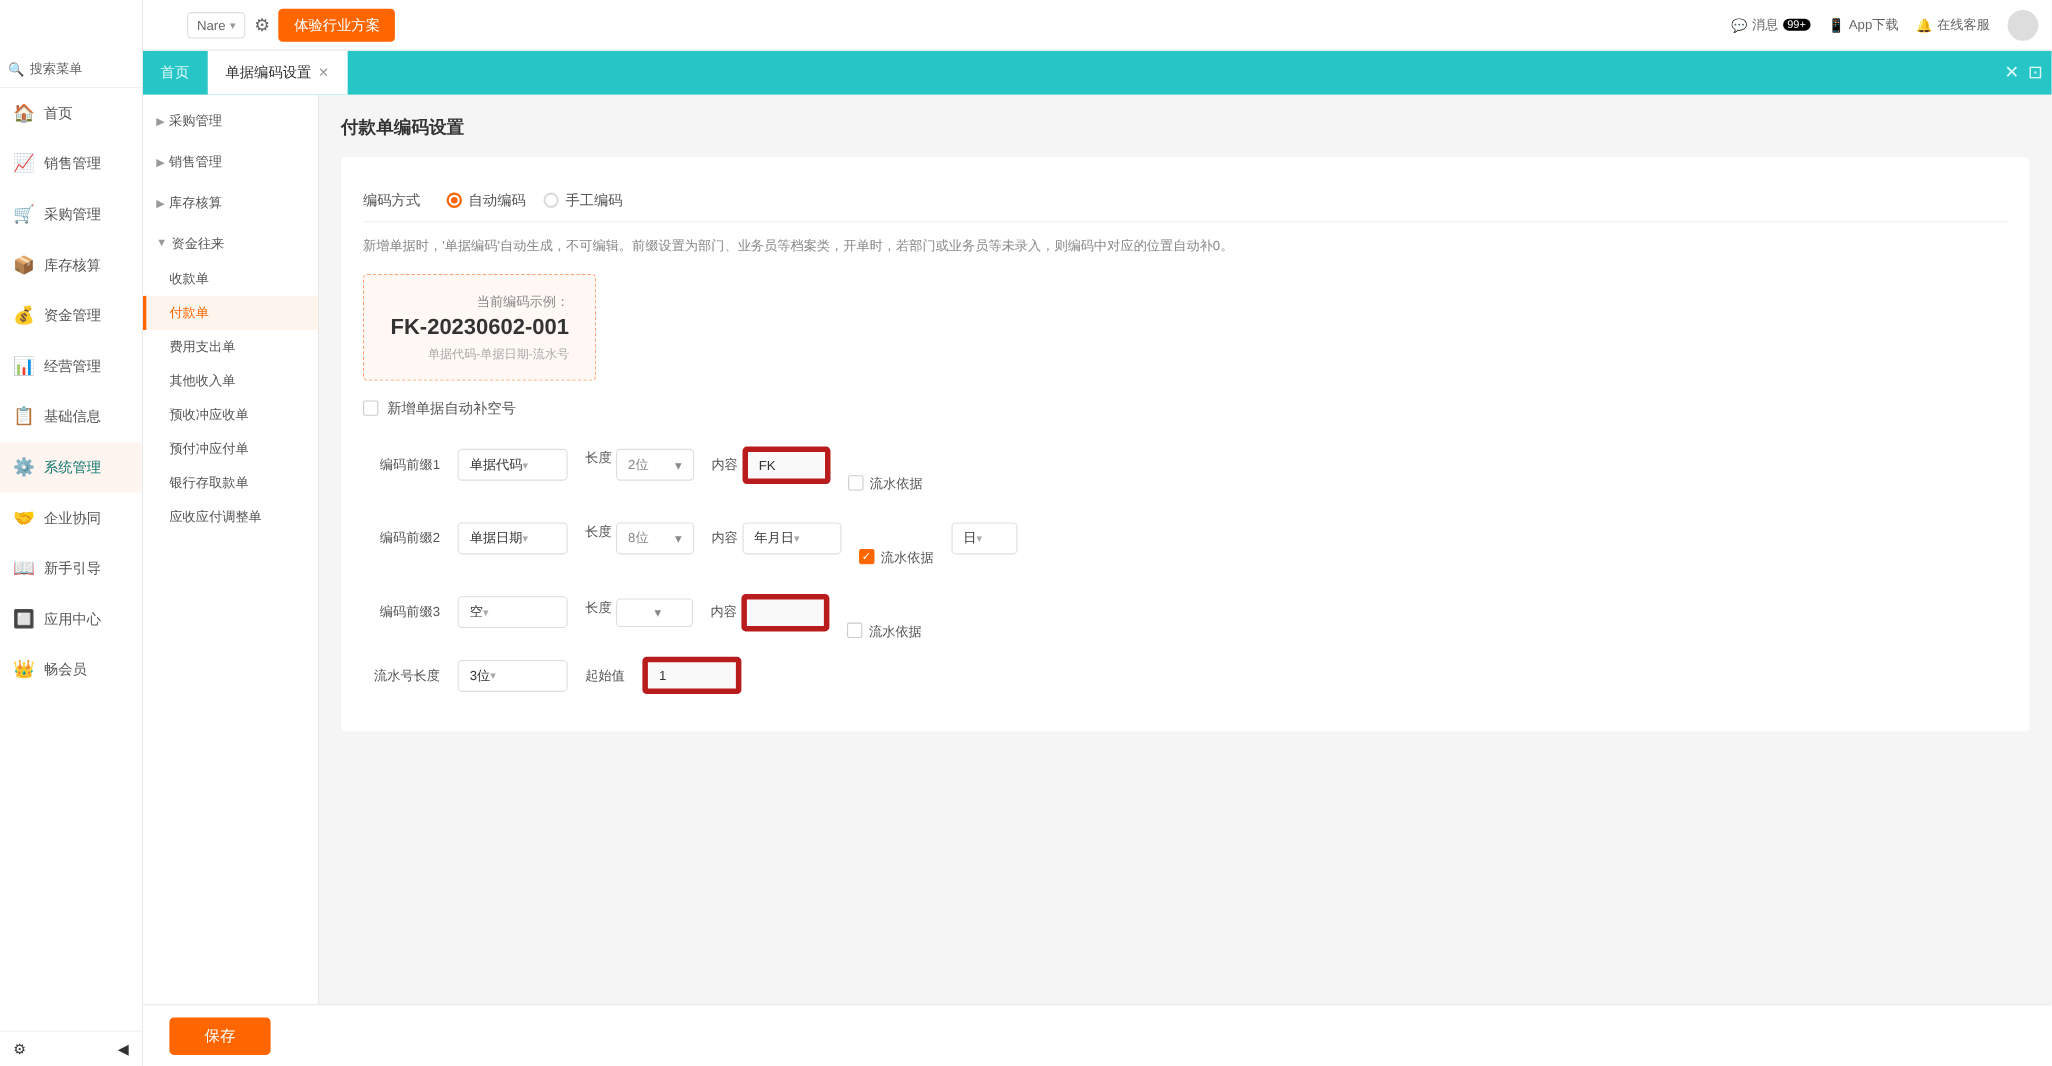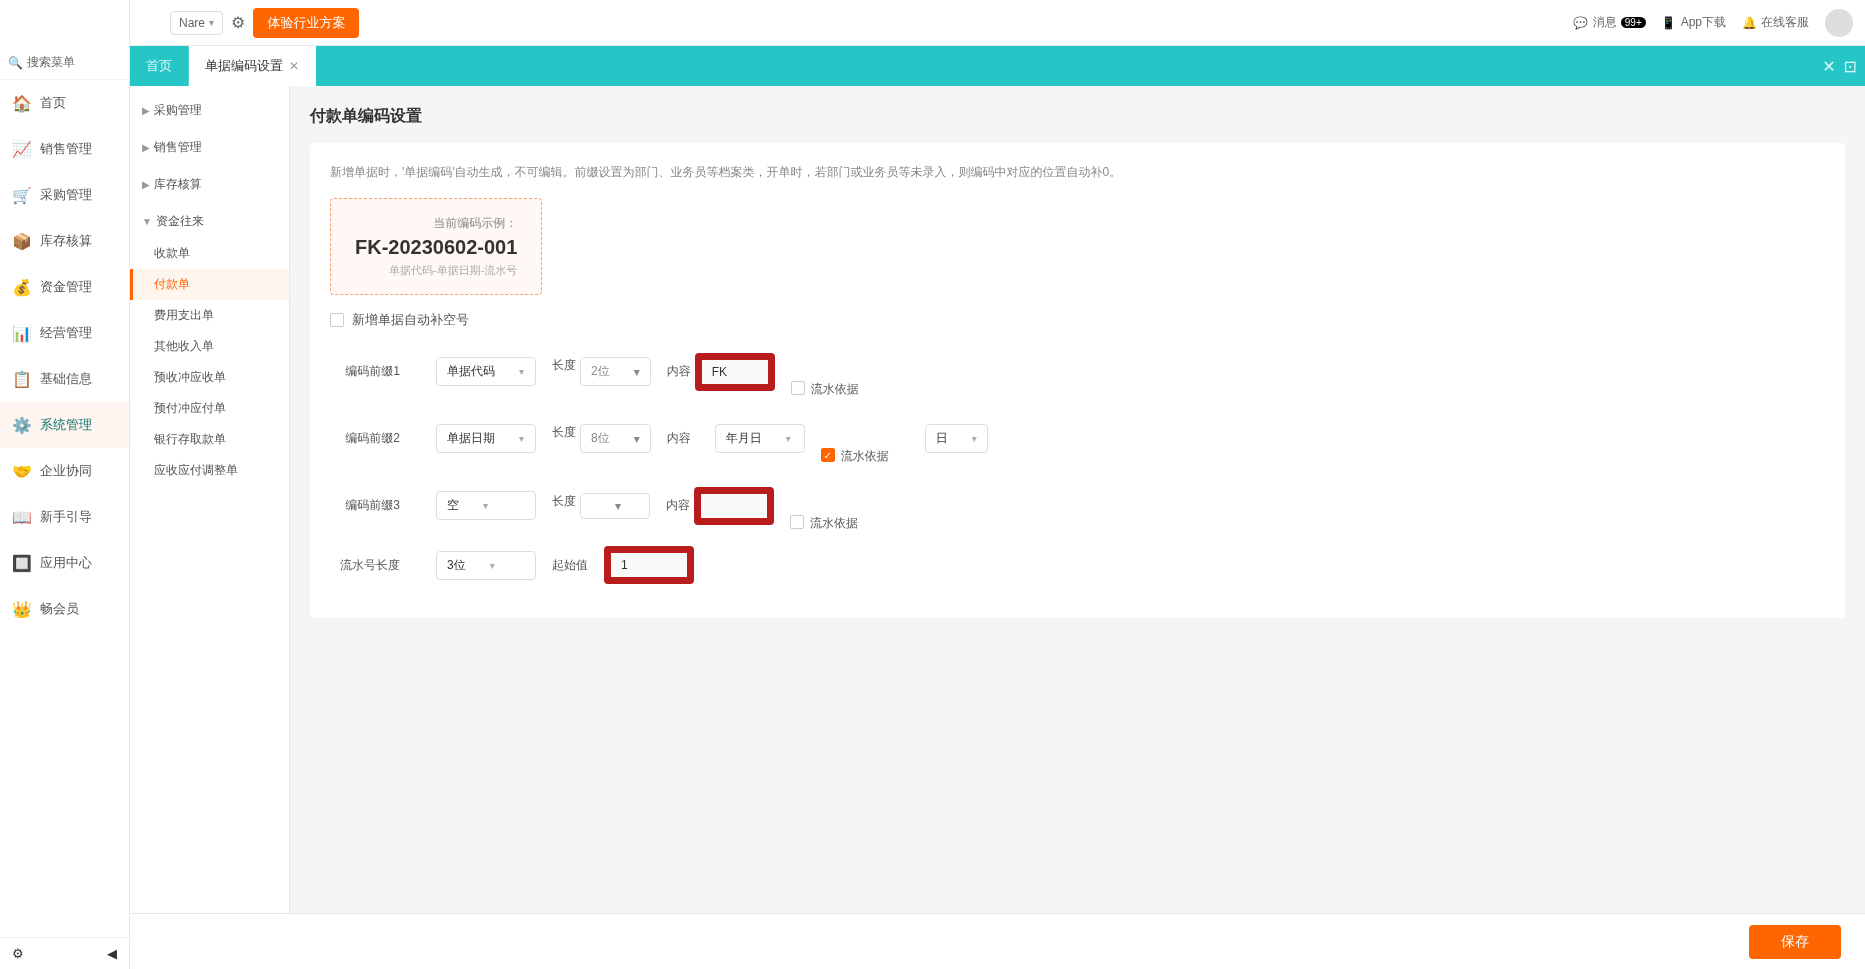--- a/index.html
+++ b/index.html
@@ -355,23 +355,21 @@
     .select-box {
       display: flex;
       align-items: center;
       border: 1px solid #ddd;
       border-radius: 4px;
       padding: 5px 10px;
       cursor: pointer;
       background: #fff;
       font-size: 12px;
       color: #333;
-      gap: 24px;
       min-width: 100px;
-      margin-left: 20px;
     }
     .select-box .arrow { color: #aaa; font-size: 10px; }
     .length-field {
       display: flex;
       gap: 4px;
       font-size: 12px;
       color: #555;
     }
     .length-select {
       display: flex;
@@ -387,21 +385,21 @@
       min-width: 70px;
     }
     .content-field {
       display: flex;
       align-items: center;
       gap: 4px;
       font-size: 12px;
       color: #555;
     }
     .content-input {
-      border: 7px solid #b91c1c;
+      border: 5px solid #b91c1c;
       border-radius: 4px;
       padding: 5px 10px;
       font-size: 12px;
       color: #333;
       width: 80px;
       background: #f9f9f9;
     }
     .serial-check {
       display: flex;
       align-items: flex-start;
@@ -433,21 +431,21 @@
     .bottom-bar {
       position: fixed;
       bottom: 0;
       left: 130px;
       right: 0;
       height: 56px;
       background: #fff;
       border-top: 1px solid #e8e8e8;
       display: flex;
       align-items: center;
-      justify-content: flex-end;
+      justify-content: flex-start;
       padding: 0 24px;
       z-index: 98;
     }
     .save-btn {
       background: #f60;
       color: #fff;
       border: none;
       border-radius: 4px;
       padding: 8px 32px;
       font-size: 14px;
@@ -622,20 +620,33 @@
         <span>应收应付调整单</span>
       </div>
     </div>
   </div>
 
   <div class="content-area" style="padding-bottom:70px;">
     <div class="page-title">付款单编码设置</div>
 
     <div class="section-card">
       
+      <div class="encode-method-row">
+        <span>编码方式</span>
+        <div class="radio-group">
+          <div class="radio-item">
+            <div class="radio-circle checked"></div>
+            <span>自动编码</span>
+          </div>
+          <div class="radio-item">
+            <div class="radio-circle"></div>
+            <span>手工编码</span>
+          </div>
+        </div>
+      </div>
 
       
       <p class="info-text">新增单据时，'单据编码'自动生成，不可编辑。前缀设置为部门、业务员等档案类，开单时，若部门或业务员等未录入，则编码中对应的位置自动补0。</p>
 
       
       <div class="preview-box">
         <div style="font-size:12px;color:#888;margin-bottom:4px;">当前编码示例：</div>
         <div class="preview-code">FK-20230602-001</div>
         <div class="preview-desc">单据代码-单据日期-流水号</div>
       </div>

